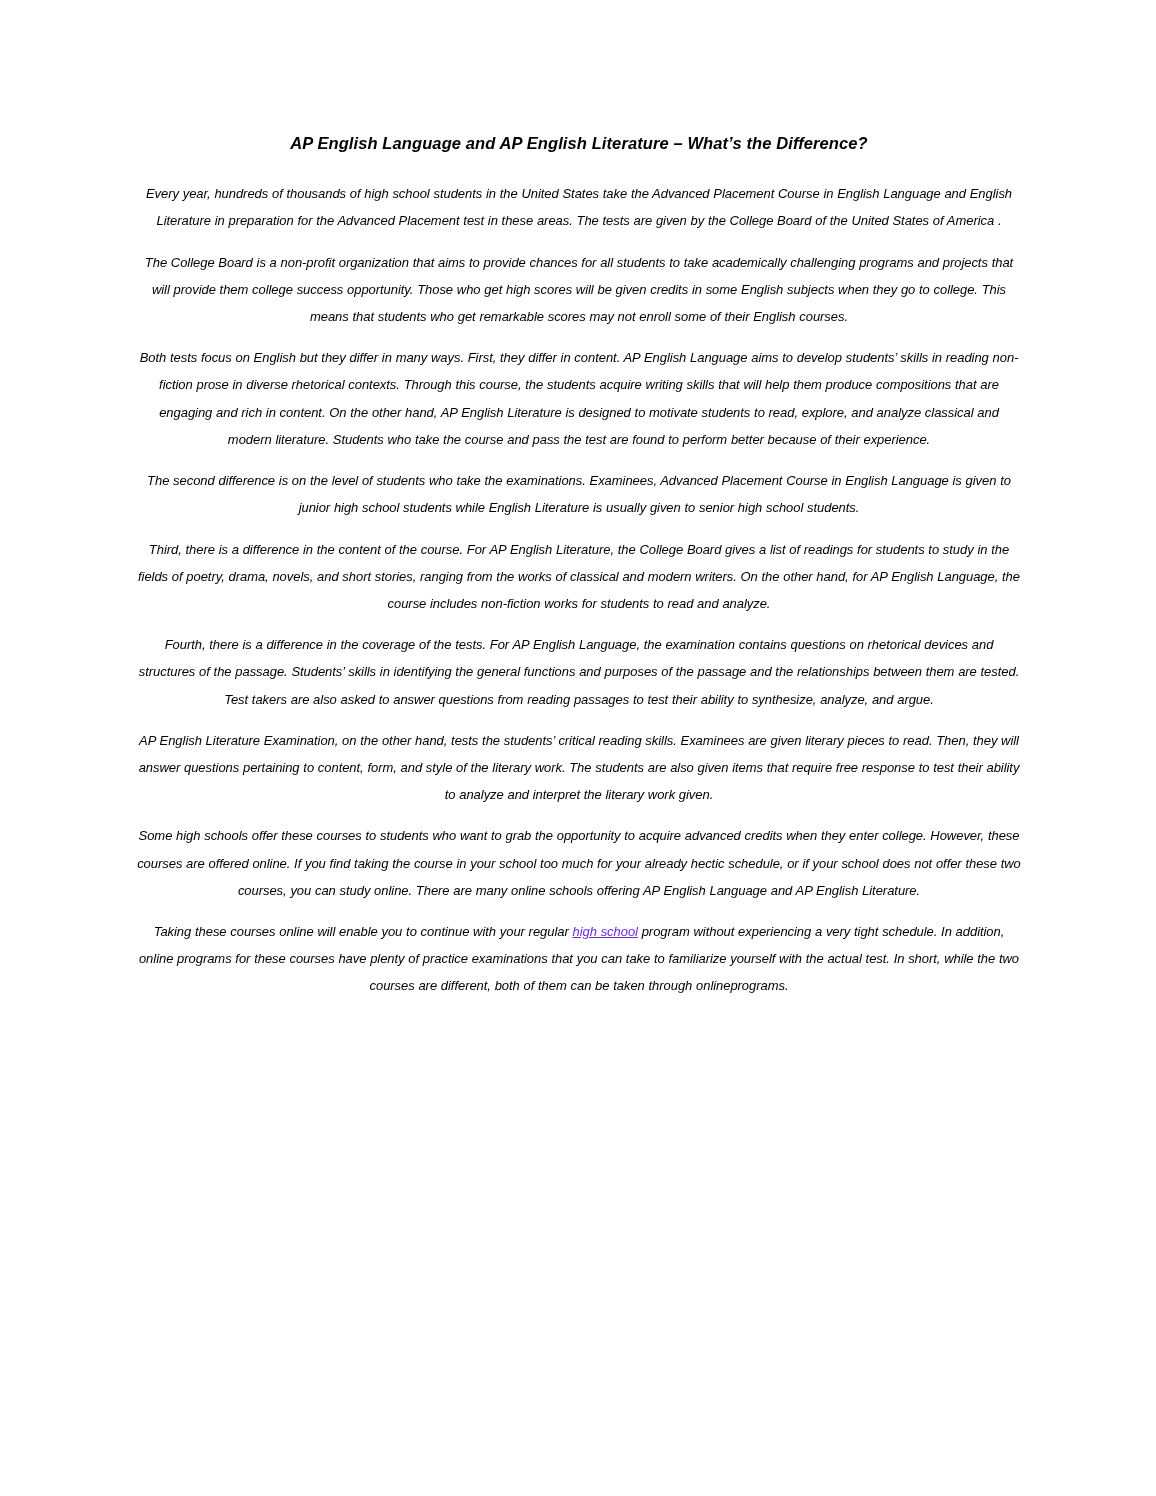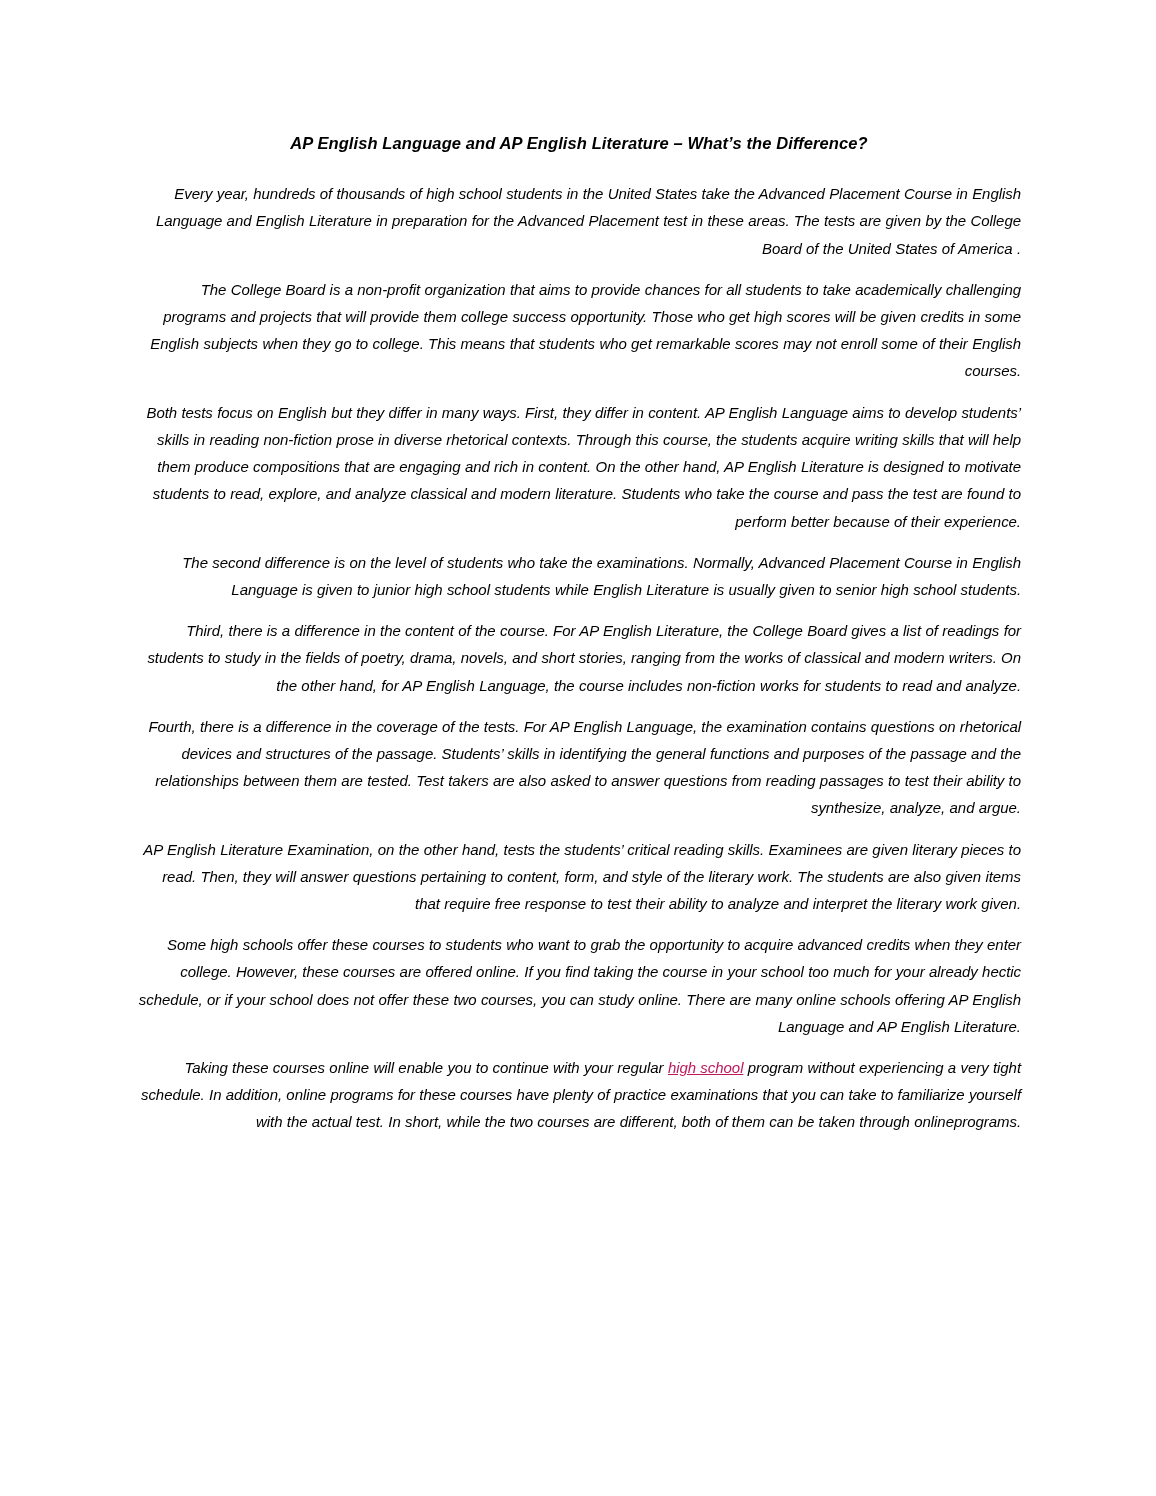--- a/index.html
+++ b/index.html
@@ -31,51 +31,51 @@
   }
   .doc-title {
     font-size: 16.5px;
     font-weight: bold;
     text-align: center;
     line-height: 1.35;
     margin: 0 0 26px 0;
     letter-spacing: 0.1px;
   }
   .para {
-    font-size: 15px;
+    font-size: 13px;
     line-height: 27.2px;
     margin: 0 0 14px 0;
-    text-align: right;
+    text-align: center;
     letter-spacing: -0.05px;
     word-spacing: 0.2px;
   }
   .para:last-child {
     margin-bottom: 0;
   }
   a.inline-link {
-    color: #be185d;
+    color: #6d28d9;
     text-decoration: underline;
     text-underline-offset: 1px;
   }
 </style>
 </head>
 <body>
 
 <div class="page">
   <div class="content">
 
     <h1 class="doc-title">AP English Language and AP English Literature – What’s the Difference?</h1>
 
     <p class="para">Every year, hundreds of thousands of high school students in the United States take the Advanced Placement Course in English Language and English Literature in preparation for the Advanced Placement test in these areas. The tests are given by the College Board of the United States of America .</p>
 
     <p class="para">The College Board is a non-profit organization that aims to provide chances for all students to take academically challenging programs and projects that will provide them college success opportunity. Those who get high scores will be given credits in some English subjects when they go to college. This means that students who get remarkable scores may not enroll some of their English courses.</p>
 
     <p class="para">Both tests focus on English but they differ in many ways. First, they differ in content. AP English Language aims to develop students’ skills in reading non-fiction prose in diverse rhetorical contexts. Through this course, the students acquire writing skills that will help them produce compositions that are engaging and rich in content. On the other hand, AP English Literature is designed to motivate students to read, explore, and analyze classical and modern literature. Students who take the course and pass the test are found to perform better because of their experience.</p>
 
-    <p class="para">The second difference is on the level of students who take the examinations. Normally, Advanced Placement Course in English Language is given to junior high school students while English Literature is usually given to senior high school students.</p>
+    <p class="para">The second difference is on the level of students who take the examinations. Examinees, Advanced Placement Course in English Language is given to junior high school students while English Literature is usually given to senior high school students.</p>
 
     <p class="para">Third, there is a difference in the content of the course. For AP English Literature, the College Board gives a list of readings for students to study in the fields of poetry, drama, novels, and short stories, ranging from the works of classical and modern writers.  On the other hand, for AP English Language, the course includes non-fiction works for students to read and analyze.</p>
 
     <p class="para">Fourth, there is a difference in the coverage of the tests. For AP English Language, the examination contains questions on rhetorical devices and structures of the passage. Students’ skills in identifying the general functions and purposes of the passage and the relationships between them are tested. Test takers are also asked to answer questions from reading passages to test their ability to synthesize, analyze, and argue.</p>
 
     <p class="para">AP English Literature Examination, on the other hand, tests the students’ critical reading skills. Examinees are given literary pieces to read. Then, they will answer questions pertaining to content, form, and style of the literary work. The students are also given items that require free response to test their ability to analyze and interpret the literary work given.</p>
 
     <p class="para">Some high schools offer these courses to students who want to grab the opportunity to acquire advanced credits when they enter college. However, these courses are offered online. If you find taking the course in your school too much for your already hectic schedule, or if your school does not offer these two courses, you can study online. There are many online schools offering AP English Language and AP English Literature.</p>
 
     <p class="para"><span>Taking these courses online will enable you to continue with your regular </span><a class="inline-link" href="#">high school</a><span> program without experiencing a very tight schedule. In addition, online programs for these courses have plenty of practice examinations that you can take to familiarize yourself with the actual test. In short, while the two courses are different, both of them can be taken through onlineprograms.</span></p>

